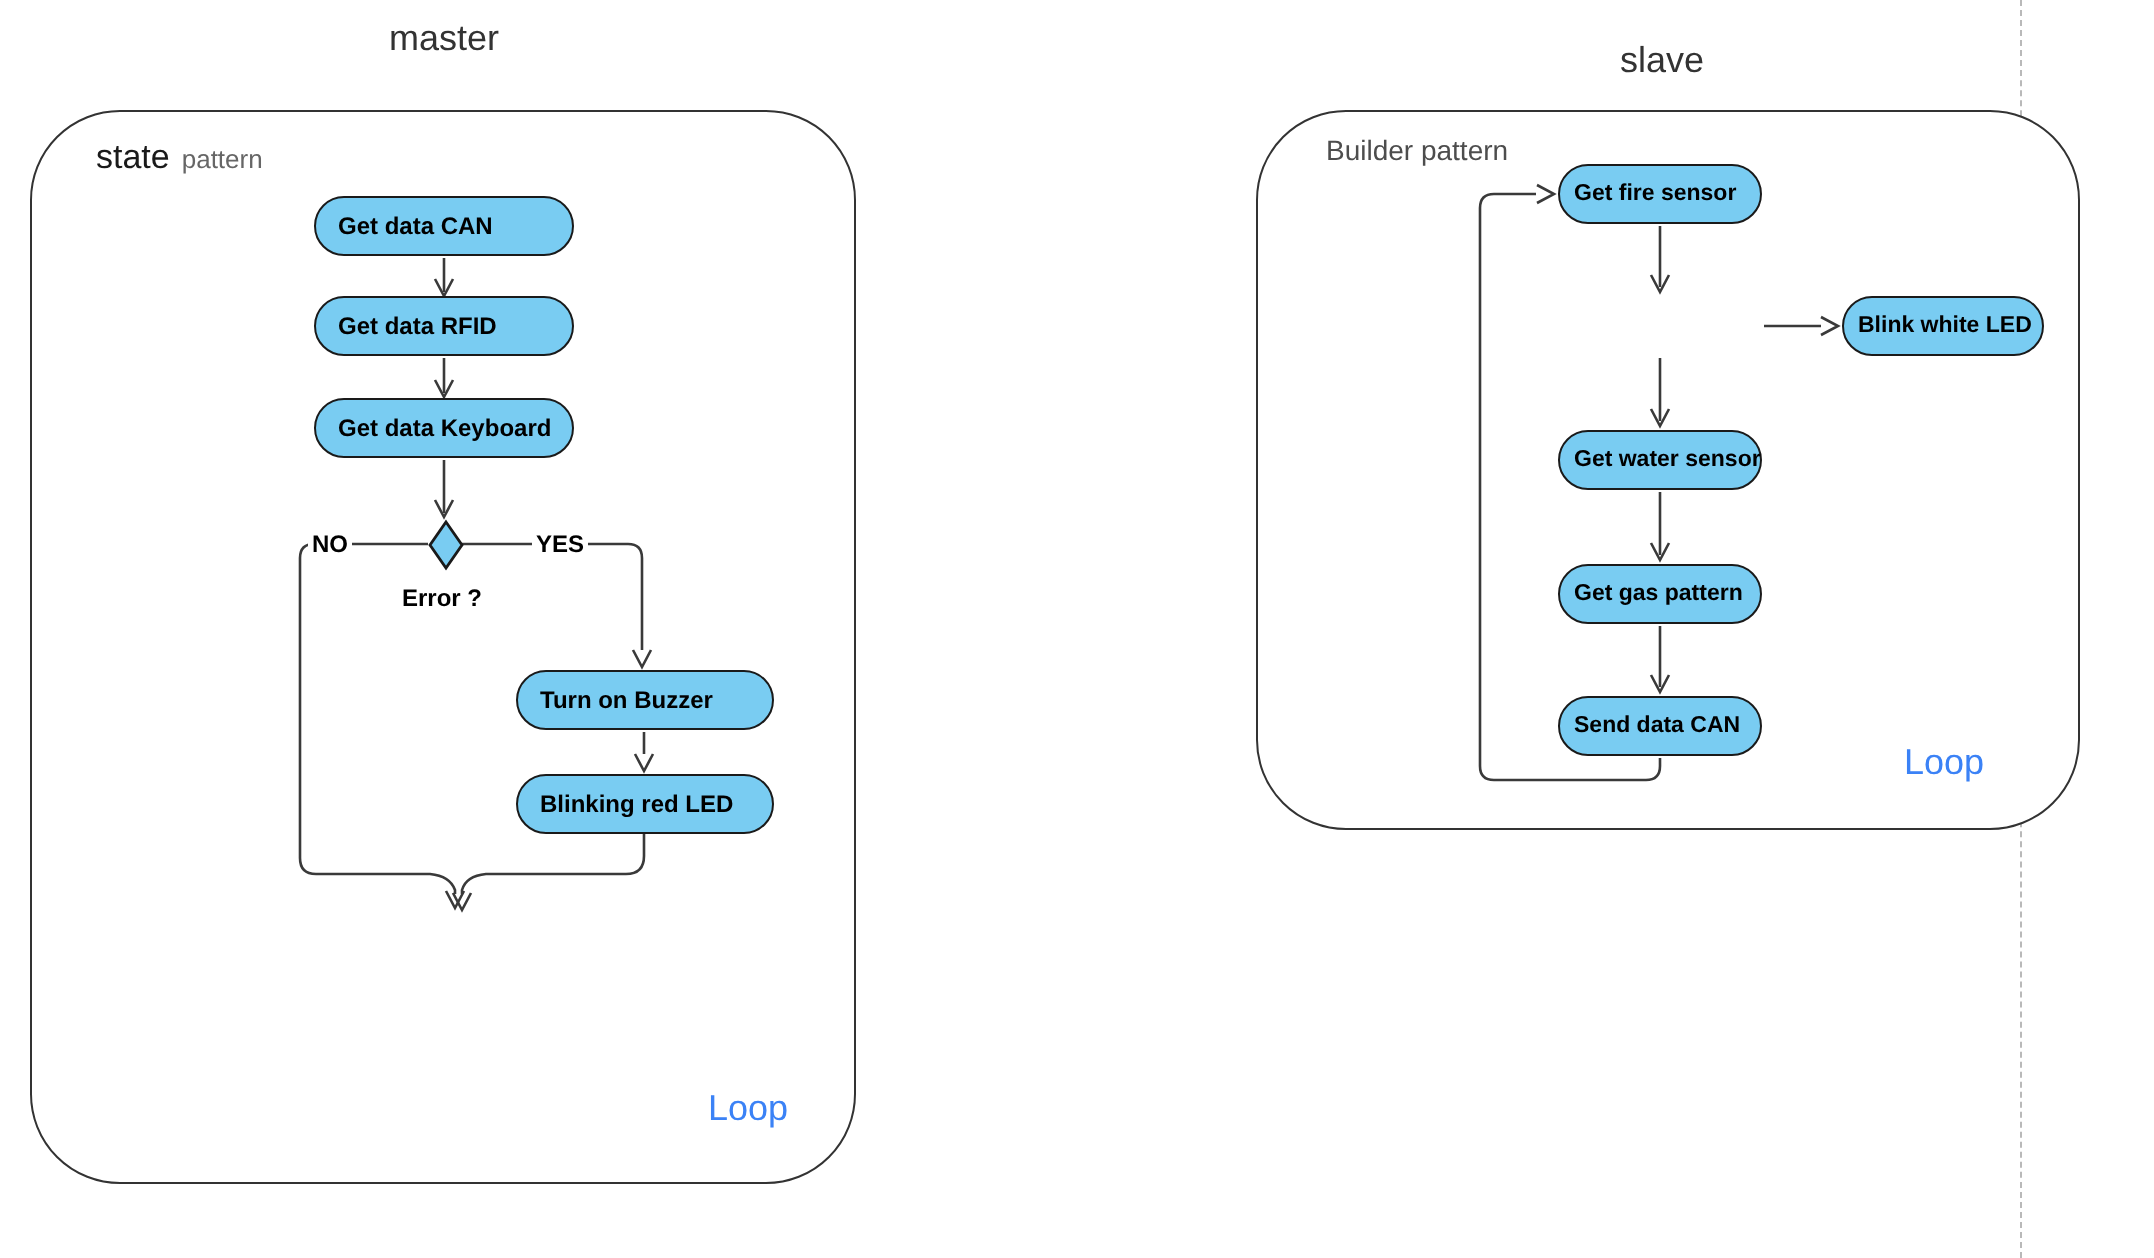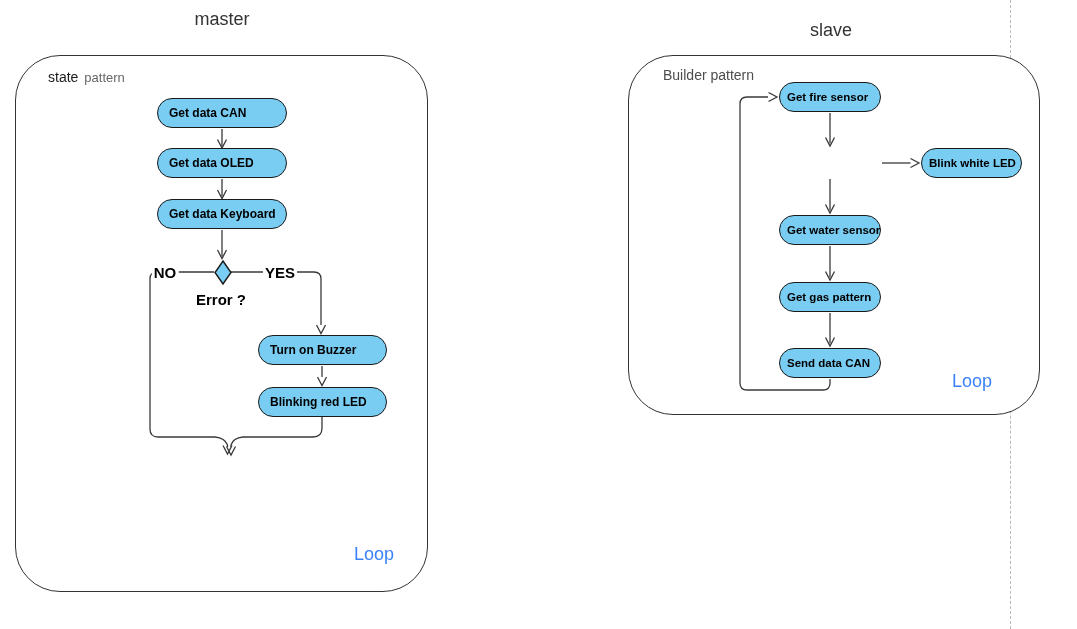--- a/index.html
+++ b/index.html
@@ -29,21 +29,21 @@
   svg.edges path.head{fill:none;stroke:var(--edge-color);stroke-width:1.3;}
   svg.edges polygon.diamond{fill:var(--node-fill);stroke:var(--node-border);stroke-width:1.4;}
 
   .lbl{position:absolute;z-index:3;white-space:nowrap;}
 
   .diagram-title{font-size:18px;color:var(--title-color);text-align:center;width:144px;}
   .title-master{left:150px;top:9px;}
   .title-slave{left:759px;top:20px;}
 
   .pattern-line{left:48px;top:69px;display:flex;align-items:baseline;gap:6px;}
-  .pattern-strong{font-size:14px;color:#1a1a1a;}
+  .pattern-strong{font-size:17px;color:#1a1a1a;}
   .pattern-light{font-size:13px;color:var(--label-muted);}
   .builder-pattern{left:663px;top:67px;font-size:14px;color:#4d4d4d;}
 
   .loop{font-size:18px;color:#3b82f6;width:76px;text-align:center;}
   .loop-master{left:336px;top:544px;}
   .loop-slave{left:934px;top:371px;}
 
   .node{position:absolute;z-index:3;height:30px;display:flex;align-items:center;
         background:var(--node-fill);border:1.5px solid var(--node-border);
         border-radius:16px;font-weight:bold;color:#000;white-space:nowrap;}
@@ -57,21 +57,21 @@
   .n-redled{left:258px;top:387px;width:129px;}
   .n-oled{left:158px;top:459px;}
 
   .n-fire{left:779px;top:82px;}
   .n-move{left:779px;top:148px;}
   .n-blink{left:921px;top:148px;width:101px;text-align:center;}
   .n-water{left:779px;top:215px;}
   .n-gas{left:779px;top:282px;}
   .n-send{left:779px;top:348px;}
 
-  .edge-label{font-size:15px;font-weight:bold;color:#000;background:#ffffff;
+  .edge-label{font-size:12px;font-weight:bold;color:#000;background:#ffffff;
               padding:0 2px;transform:translate(-50%,-50%);}
   .lbl-no{left:165px;top:272px;}
   .lbl-yes{left:280px;top:272px;}
   .lbl-error{left:221px;top:299px;background:transparent;}
 </style>
 </head>
 <body>
 
 <div class="stage">
 
@@ -148,21 +148,21 @@
   </div>
   <div class="lbl builder-pattern">Builder pattern</div>
 
   <div class="lbl loop loop-master">Loop</div>
   <div class="lbl loop loop-slave">Loop</div>
 
   <div class="node m-node n-can">
     <span>Get data CAN</span>
   </div>
   <div class="node m-node n-rfid">
-    <span>Get data OLED</span>
+    <span>Get data RFID</span>
   </div>
   <div class="node m-node n-keyboard">
     <span>Get data Keyboard</span>
   </div>
   <div class="node m-node n-buzzer">
     <span>Turn on Buzzer</span>
   </div>
   <div class="node m-node n-redled">
     <span>Blinking red LED</span>
   </div>

